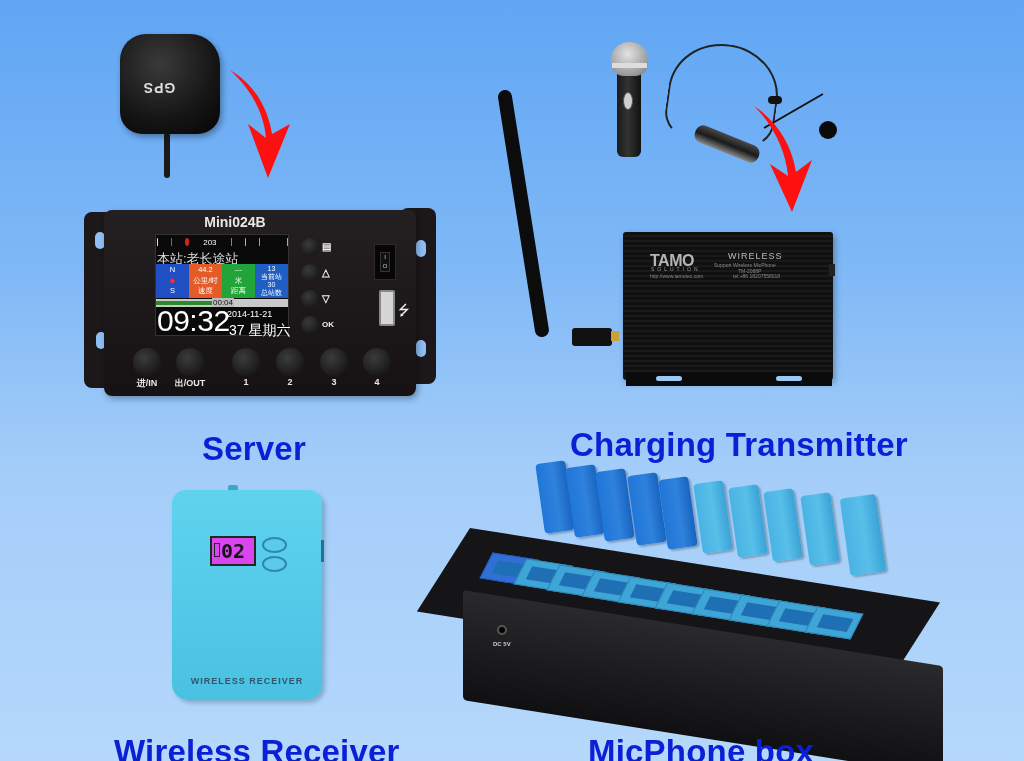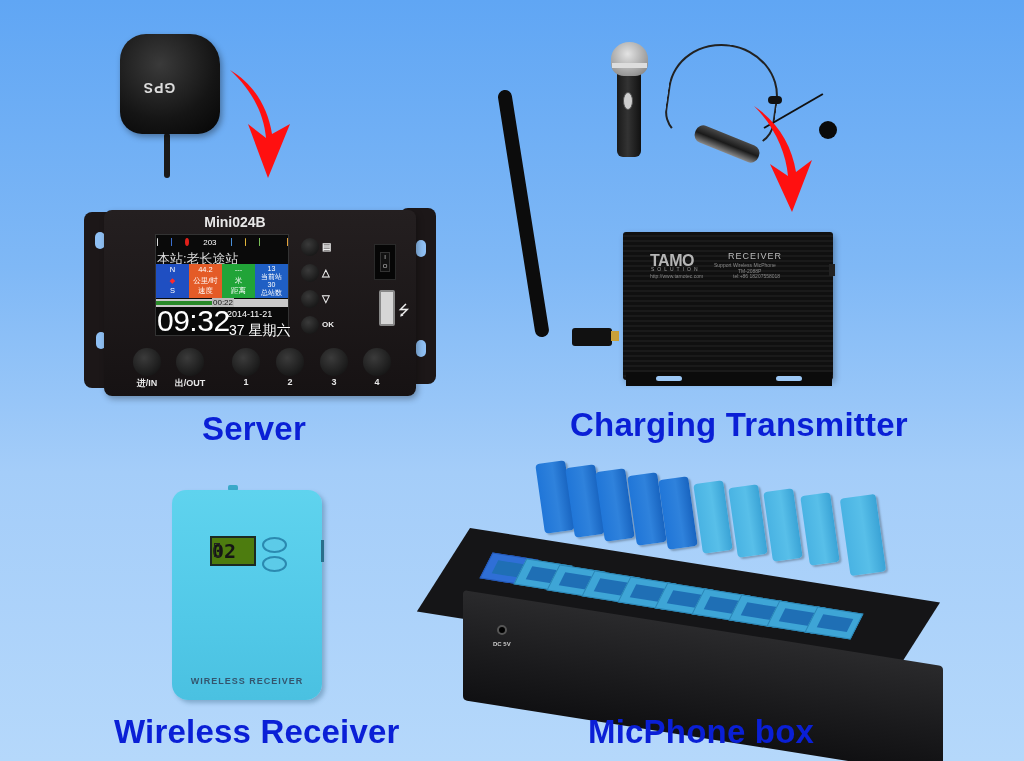--- a/index.html
+++ b/index.html
@@ -11,20 +11,21 @@
   }
   .abs { position: absolute; }
   .label {
     position: absolute;
     color: #0a1fd6;
     font-family: "Liberation Sans", sans-serif;
     font-weight: bold;
     font-size: 33px;
     white-space: nowrap;
     letter-spacing: 0.2px;
+    margin-top: 20px;
   }
 
   
   .gps-puck {
     left: 120px; top: 34px; width: 100px; height: 100px;
     background: radial-gradient(circle at 40% 30%, #3a3a3a 0%, #151515 60%, #050505 100%);
     border-radius: 26px 30px 22px 22px;
     box-shadow: 2px 3px 6px rgba(0,0,0,0.35);
   }
   .gps-text {
@@ -182,22 +183,22 @@
   .rx-body {
     left: 172px; top: 490px; width: 150px; height: 210px;
     background: linear-gradient(180deg, #5fd3ee 0%, #52c9e8 60%, #4ac1e1 100%);
     border-radius: 14px 14px 16px 16px;
     box-shadow: 3px 3px 4px rgba(40,90,120,0.35);
   }
   .rx-lcd {
     left: 210px; top: 536px; width: 46px; height: 30px; background: #1c2a22; padding: 2px;
   }
   .rx-lcd-inner {
-    width: 100%; height: 100%; background: #4d7c0f; color: #151515; font-family: "DejaVu Sans Mono", monospace;
-    font-weight: bold; font-size: 20px; line-height: 26px; text-align: right; padding-right: 18px; position: relative;
+    width: 100%; height: 100%; background: #d946ef; color: #151515; font-family: "DejaVu Sans Mono", monospace;
+    font-weight: bold; font-size: 20px; line-height: 26px; text-align: right; padding-right: 9px; position: relative;
   }
   .rx-batt { position: absolute; left: 2px; top: 5px; width: 6px; height: 14px; border: 1px solid #222; }
   .rx-btn {
     position: absolute; left: 262px; width: 25px; height: 16px; border-radius: 50%;
     border: 2px solid #2b89b0; background: #5ccbe8;
   }
   .rx-label {
     left: 172px; top: 676px; width: 150px; text-align: center;
     color: #34556e; font-weight: bold; font-size: 9px; letter-spacing: 1px;
   }
@@ -290,21 +291,21 @@
 </div>
 <div class="tile" style="left:255px;background:#1f5fc4;line-height:8px;font-size:7px;">
   <div>13</div>
   <div>当前站</div>
   <div>30</div>
   <div>总站数</div>
 </div>
 
 <div class="abs progress-track"></div>
 <div class="abs progress-fill"></div>
-<div class="abs progress-time">00:22</div>
+<div class="abs progress-time">00:04</div>
 <div class="abs clock">09:32</div>
 <div class="abs date">2014-11-21</div>
 <div class="abs weekday">37 星期六</div>
 
 <div class="side-btn" style="top:238px;"></div>
 <div class="side-sym" style="top:241px;">▤</div>
 <div class="side-btn" style="top:264px;"></div>
 <div class="side-sym" style="top:267px;">△</div>
 <div class="side-btn" style="top:290px;"></div>
 <div class="side-sym" style="top:293px;">▽</div>
@@ -336,21 +337,21 @@
 <div class="abs antenna-base"></div>
 <div class="abs antenna-connector"></div>
 <div class="abs tx-body"></div>
 <div class="abs tx-foot">
   <div class="tx-foot-hole" style="left:30px;"></div>
   <div class="tx-foot-hole" style="left:150px;"></div>
 </div>
 <div class="abs tx-knob"></div>
 <div class="abs tx-logo">TAMO</div>
 <div class="abs tx-logo-sub">SOLUTION</div>
-<div class="abs tx-title">RECEIVER</div>
+<div class="abs tx-title">WIRELESS</div>
 <div class="abs tx-sub1">Support Wireless MicPhone</div>
 <div class="abs tx-sub2">TM-2088P</div>
 <div class="abs tx-url">http://www.tamotec.com</div>
 <div class="abs tx-tel">tel:+86 18207558018</div>
 
 <div class="abs mic-body"></div>
 <div class="abs mic-head"></div>
 <div class="abs mic-ring"></div>
 <div class="abs mic-badge"></div>
 

